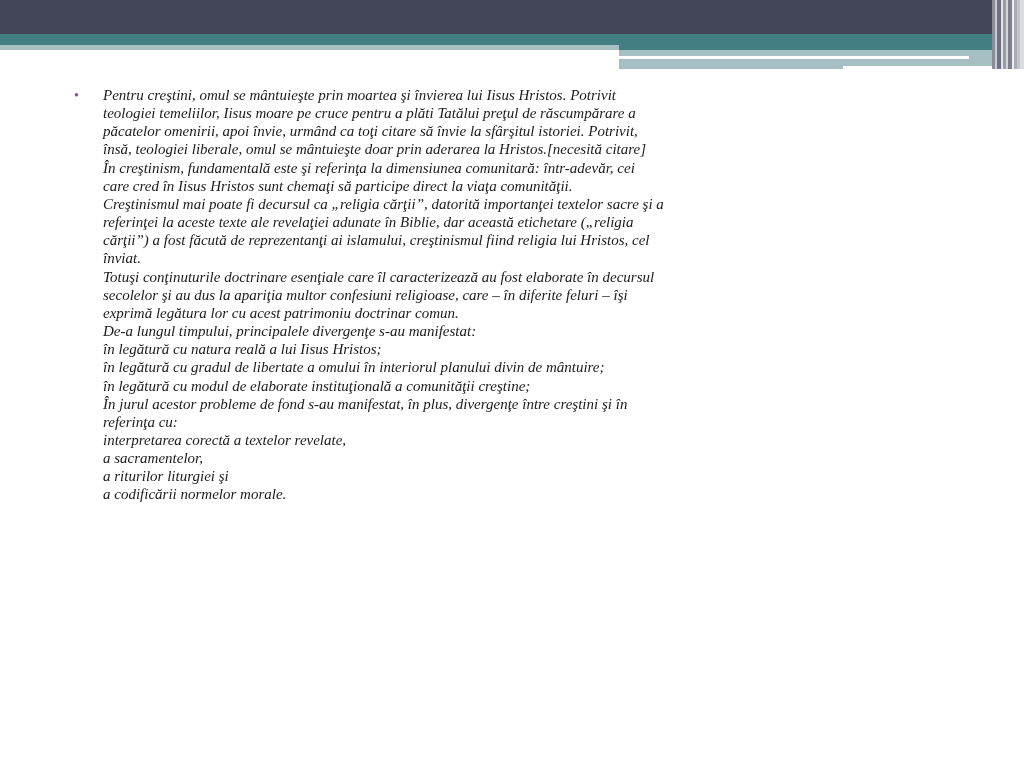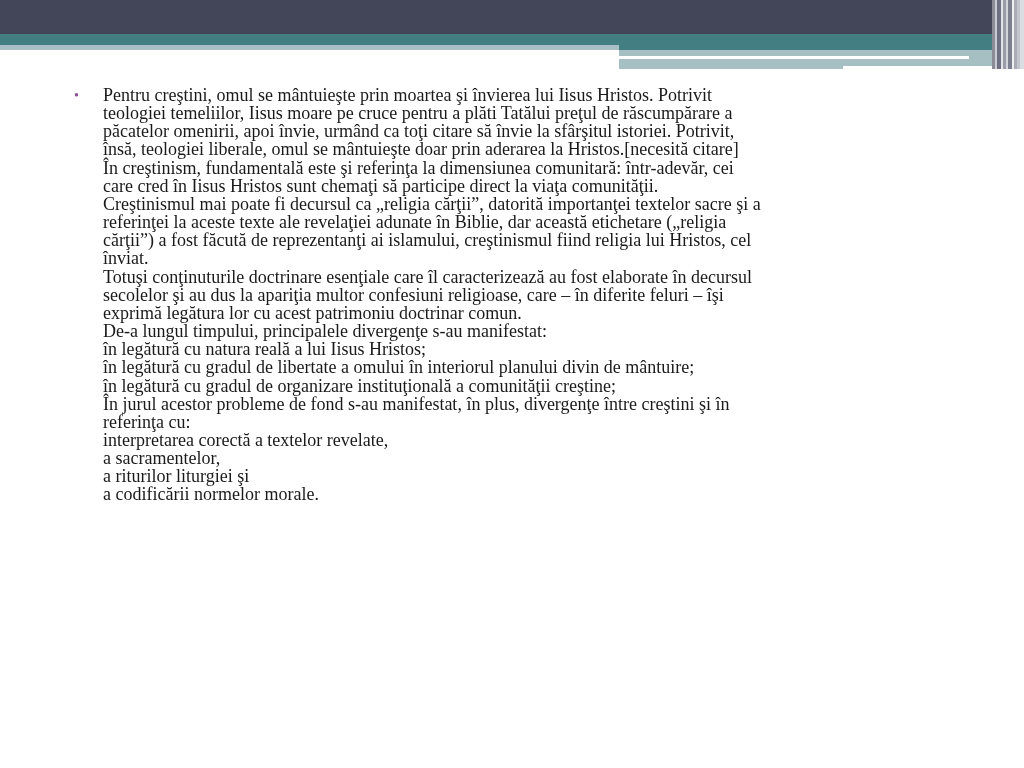--- a/index.html
+++ b/index.html
@@ -70,24 +70,25 @@
     }
     .bullet {
       width: 29px;
       flex: 0 0 29px;
       font-size: 14px;
       line-height: 18px;
       color: #8b4f97;
       padding-top: 1px;
     }
     .body-text {
-      font-size: 18px;
+      font-size: 15px;
       line-height: 18.15px;
       color: #1a1a1a;
       white-space: nowrap;
+      font-style: italic;
     }
     .body-text .ln { display: block; }
   </style>
 </head>
 <body>
 
 <div class="hdr-dark"></div>
 <div class="hdr-teal"></div>
 <div class="hdr-teal-right"></div>
 <div class="hdr-grey-left"></div>
@@ -123,21 +124,21 @@
       <span class="ln">Creştinismul mai poate fi decursul ca „religia cărţii”, datorită importanţei textelor sacre şi a</span>
       <span class="ln">referinţei la aceste texte ale revelaţiei adunate în Biblie, dar această etichetare („religia</span>
       <span class="ln">cărţii”) a fost făcută de reprezentanţi ai islamului, creştinismul fiind religia lui Hristos, cel</span>
       <span class="ln">înviat.</span>
       <span class="ln">Totuşi conţinuturile doctrinare esenţiale care îl caracterizează au fost elaborate în decursul</span>
       <span class="ln">secolelor şi au dus la apariţia multor confesiuni religioase, care – în diferite feluri – îşi</span>
       <span class="ln">exprimă legătura lor cu acest patrimoniu doctrinar comun.</span>
       <span class="ln">De-a lungul timpului, principalele divergenţe s-au manifestat:</span>
       <span class="ln">în legătură cu natura reală a lui Iisus Hristos;</span>
       <span class="ln">în legătură cu gradul de libertate a omului în interiorul planului divin de mântuire;</span>
-      <span class="ln">în legătură cu gradul de organizare instituţională a comunităţii creştine;</span>
+      <span class="ln">în legătură cu modul de elaborate instituţională a comunităţii creştine;</span>
       <span class="ln">În jurul acestor probleme de fond s-au manifestat, în plus, divergenţe între creştini şi în</span>
       <span class="ln">referinţa cu:</span>
       <span class="ln">interpretarea corectă a textelor revelate,</span>
       <span class="ln">a sacramentelor,</span>
       <span class="ln">a riturilor liturgiei şi</span>
       <span class="ln">a codificării normelor morale.</span>
     </div>
   </div>
 </div>
 

